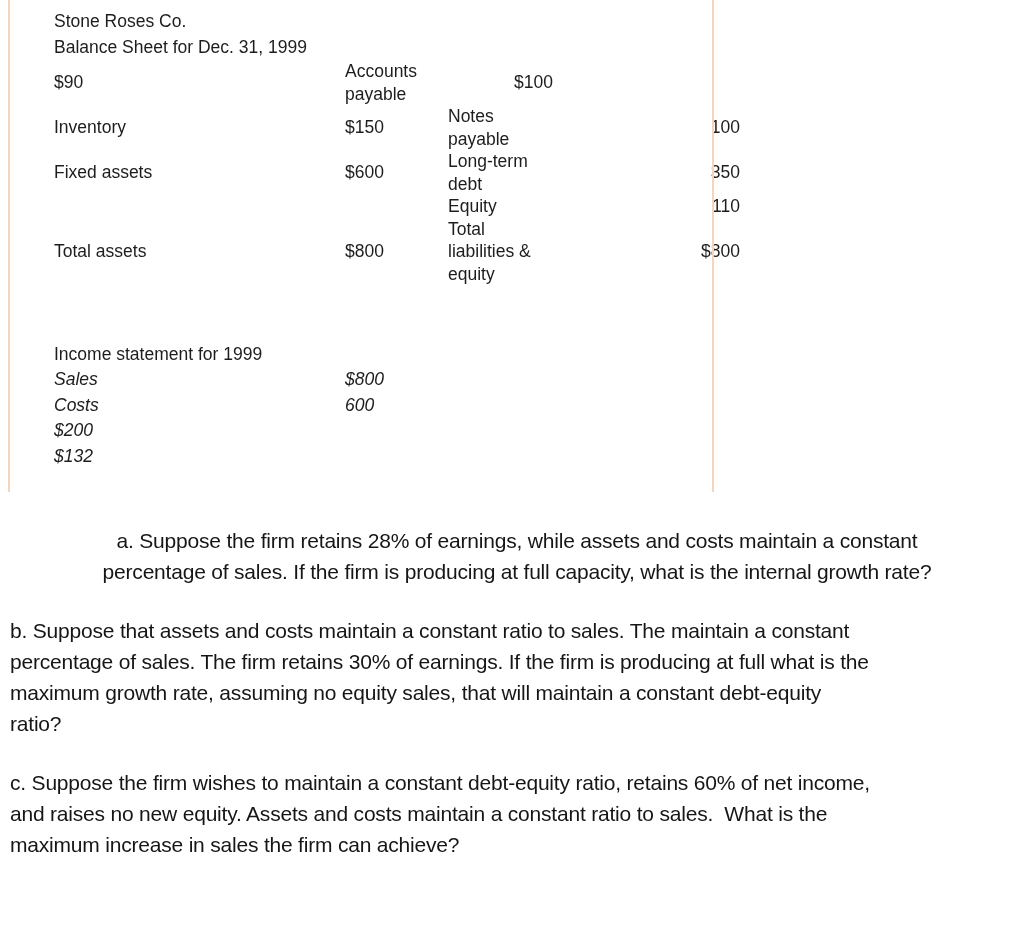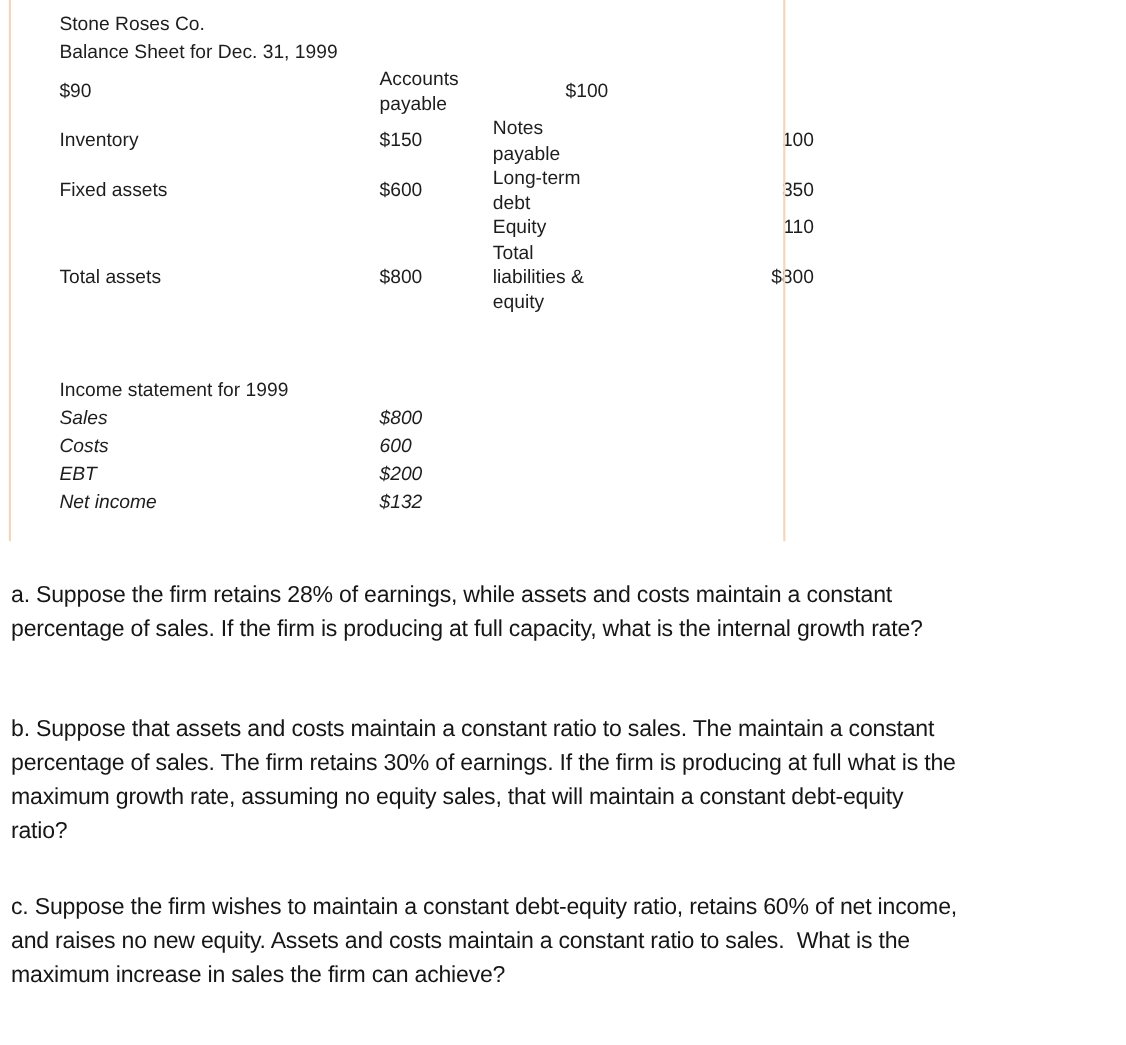--- a/index.html
+++ b/index.html
@@ -68,23 +68,23 @@
   
   .questions { padding-left: 10px; }
   .q {
     margin: 0;
     font-size: 21px;
     line-height: 31px;
     letter-spacing: -0.2px;
     color: #161616;
     white-space: pre-wrap;
   }
-  .q-a { margin-top: 33px; }
-  .q-b { margin-top: 60px; }
-  .q-c { margin-top: 38px; }
+  .q-a { margin-top: 33px; text-align: center; }
+  .q-b { margin-top: 28px; }
+  .q-c { margin-top: 28px; }
 </style>
 </head>
 <body>
 
 <div class="page">
 
   <div class="statement-block">
     <div class="vline left"></div>
     <div class="vline right"></div>
 
@@ -138,25 +138,23 @@
 
         <div class="is-row">
           <div class="cell is-label">Sales</div>
           <div class="cell is-value">$800</div>
         </div>
         <div class="is-row">
           <div class="cell is-label">Costs</div>
           <div class="cell is-value">600</div>
         </div>
         <div class="is-row">
-          <div class="cell is-label">EBT</div>
           <div class="cell is-value">$200</div>
         </div>
         <div class="is-row">
-          <div class="cell is-label">Net income</div>
           <div class="cell is-value">$132</div>
         </div>
       </div>
 
     </div>
   </div>
 
   <div class="questions">
     <p class="q q-a">a. Suppose the firm retains 28% of earnings, while assets and costs maintain a constant
 percentage of sales. If the firm is producing at full capacity, what is the internal growth rate?</p>

